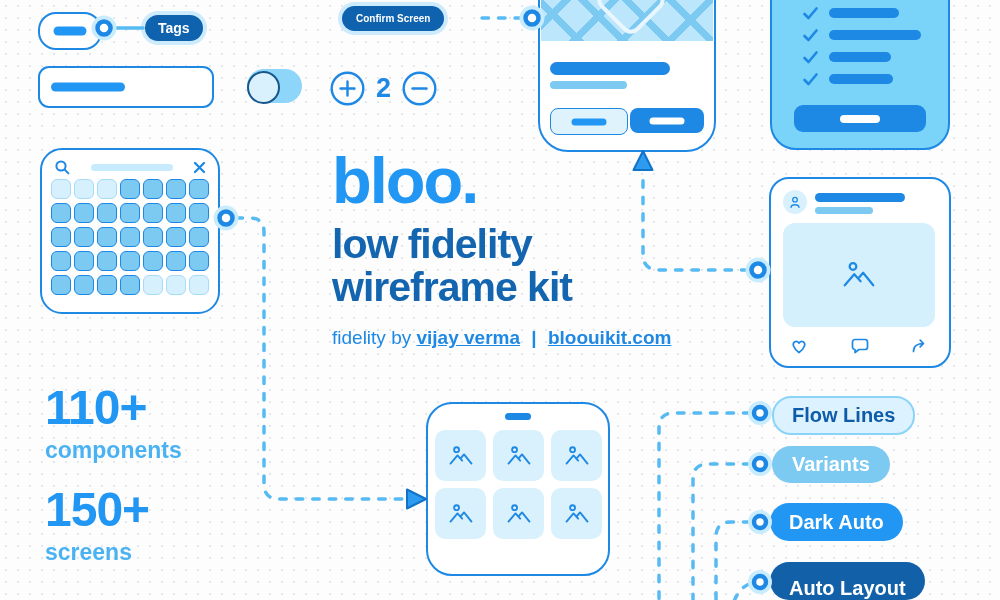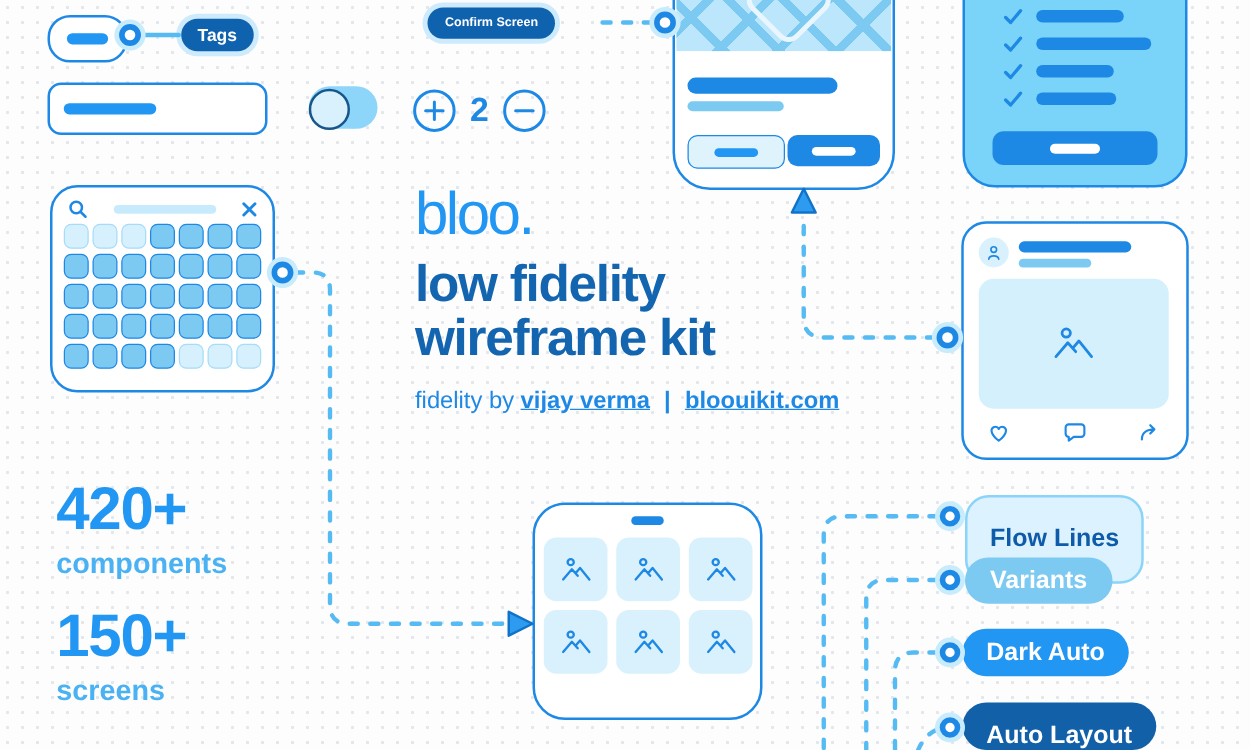--- a/index.html
+++ b/index.html
@@ -48,21 +48,21 @@
   .check-btn .bar{position:absolute;left:50%;top:50%;transform:translate(-50%,-50%);width:40px;height:8px;border-radius:4px;background:#fff;}
   
   .calendar{left:40px;top:148px;width:176px;height:162px;background:#fff;border:2.5px solid #1E88E5;border-radius:22px;}
   .cal-head{position:absolute;left:12px;right:12px;top:8px;height:18px;display:flex;align-items:center;}
   .cal-head .bar{flex:1;height:7px;border-radius:4px;background:#C7EBFC;margin:0 20px;}
   .cal-grid{position:absolute;left:9px;top:29px;width:158px;height:116px;display:grid;grid-template-columns:repeat(7,1fr);grid-template-rows:repeat(5,1fr);gap:3.5px;}
   .cal-cell{border-radius:6px;background:#7CC9F2;border:1.6px solid #1E88E5;}
   .cal-cell.faded{background:#D7F0FD;border-color:#A6DCF8;}
   
   .hero{left:332px;top:148px;width:345px;}
-  .brand{font-size:48px;line-height:1;font-weight:normal;letter-spacing:-2px;color:#2196F3;}
+  .brand{font-size:65px;line-height:1;font-weight:bold;letter-spacing:-2px;color:#2196F3;}
   .hero-title{margin-top:10px;font-size:41px;line-height:1.05;font-weight:bold;letter-spacing:-1px;color:#1365B0;}
   .credit{margin-top:18px;font-size:19px;color:#1E88E5;}
   .credit .link{font-weight:bold;text-decoration:underline;color:#1E88E5;}
   .credit .sep{font-weight:bold;margin:0 6px;}
   
   .social-card{left:769px;top:177px;width:178px;height:187px;background:#fff;border:2px solid #1E88E5;border-radius:20px;}
   .avatar{position:absolute;left:12px;top:11px;width:24px;height:24px;border-radius:50%;background:#D9F1FD;display:flex;align-items:center;justify-content:center;}
   .sc-bar1{position:absolute;left:44px;top:14px;width:90px;height:9px;border-radius:5px;background:#1E88E5;}
   .sc-bar2{position:absolute;left:44px;top:28px;width:58px;height:7px;border-radius:4px;background:#7CC9F2;}
   .sc-img{position:absolute;left:12px;top:44px;width:152px;height:104px;border-radius:12px;background:#D5F0FD;display:flex;align-items:center;justify-content:center;}
@@ -72,21 +72,21 @@
   .stat-value{font-size:48px;line-height:1;font-weight:bold;letter-spacing:-1px;color:#2196F3;}
   .stat-label{margin-top:5px;font-size:23px;font-weight:bold;color:#4AB2F2;}
   .stat-group+.stat-group{margin-top:22px;}
   
   .phone-gallery{left:426px;top:402px;width:180px;height:170px;background:#fff;border:2.5px solid #1E88E5;border-radius:26px;}
   .notch{position:absolute;left:50%;top:9px;transform:translateX(-50%);width:26px;height:7px;border-radius:4px;background:#1E88E5;}
   .gal-grid{position:absolute;left:7px;top:26px;display:grid;grid-template-columns:repeat(3,51px);grid-template-rows:repeat(2,51px);gap:7px;}
   .gal-cell{border-radius:10px;background:#D9F1FD;display:flex;align-items:center;justify-content:center;}
   
   .ftag{display:inline-flex;align-items:center;justify-content:center;font-weight:bold;font-size:20px;border-radius:19px;white-space:nowrap;}
-  .ftag.flow{left:772px;top:396px;height:35px;padding:16px 18px;background:#DCF2FE;border:2px solid #8AD4F9;color:#0E5CA9;}
+  .ftag.flow{left:772px;top:396px;height:35px;padding:0 18px;background:#DCF2FE;border:2px solid #8AD4F9;color:#0E5CA9;}
   .ftag.variants{left:772px;top:446px;height:37px;padding:0 20px;background:#7CC9F2;color:#fff;}
   .ftag.dark-mode{left:770px;top:503px;height:38px;padding:0 19px;background:#2196F3;color:#fff;}
   .ftag.auto-layout{left:770px;top:562px;height:38px;padding:0 19px;background:#1160A8;color:#fff;align-items:flex-end;}
   
   #flow{position:absolute;left:0;top:0;pointer-events:none;}
   .fl{fill:none;stroke:#56BAF3;stroke-width:3.5;stroke-linecap:round;stroke-dasharray:6.5 10;}
   .fl-solid{fill:none;stroke:#56BAF3;stroke-width:3.5;stroke-linecap:round;}
   .arrow{fill:#2D9CF0;stroke:#1173C8;stroke-width:2;stroke-linejoin:round;}
   .icon-stroke{fill:none;stroke:#1E88E5;stroke-linecap:round;stroke-linejoin:round;}
 </style>
@@ -259,21 +259,21 @@
         <path class="icon-stroke" d="M5 3.5 h10 a2.5 2.5 0 0 1 2.5 2.5 v5 a2.5 2.5 0 0 1 -2.5 2.5 h-6 l-4 3 v-3 a2.5 2.5 0 0 1 -2.5 -2.5 v-5 a2.5 2.5 0 0 1 2.5 -2.5 z" stroke-width="1.7"></path>
       </svg>
       <svg width="21" height="19" viewBox="0 0 21 19">
         <path class="icon-stroke" d="M3.5 15.5 C3.5 10 7.5 7.5 13.5 7.5 M13.5 7.5 L10.2 4.2 M13.5 7.5 L10.2 10.8" stroke-width="1.7"></path>
       </svg>
     </div>
   </div>
 
   <div class="abs stats">
     <div class="stat-group">
-      <div class="stat-value">420+</div>
+      <div class="stat-value">110+</div>
       <div class="stat-label">components</div>
     </div>
     <div class="stat-group">
       <div class="stat-value">150+</div>
       <div class="stat-label">screens</div>
     </div>
   </div>
 
   <div class="abs phone-gallery">
     <div class="notch"></div>

